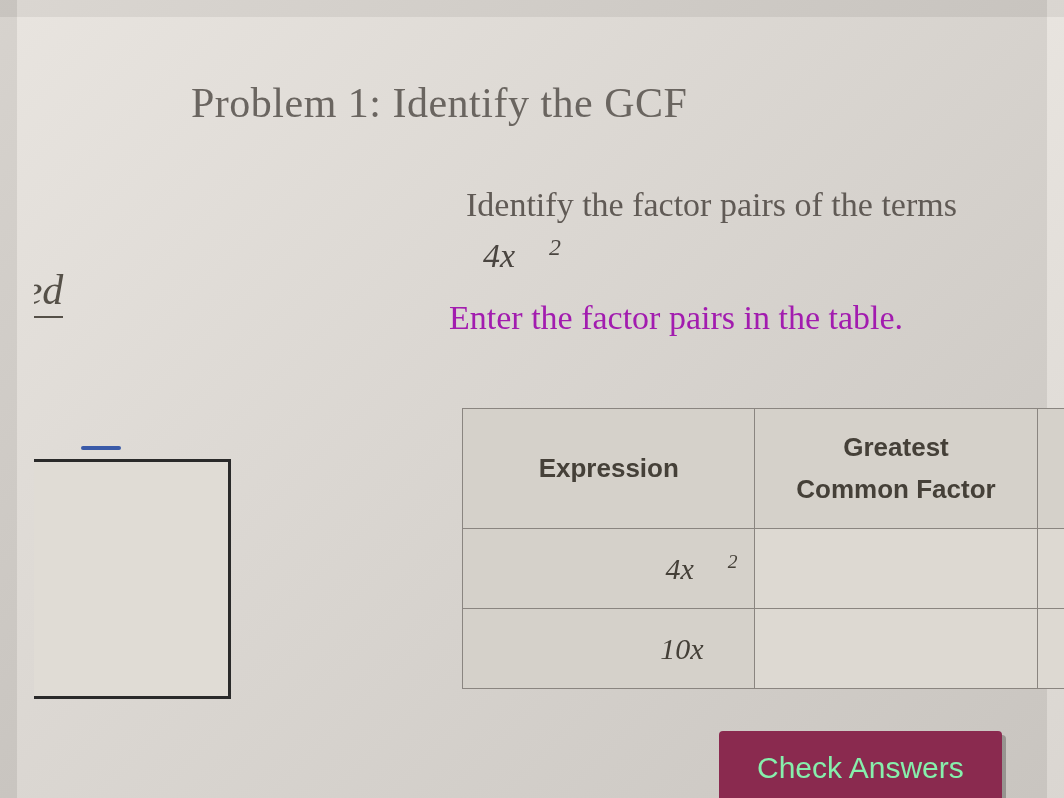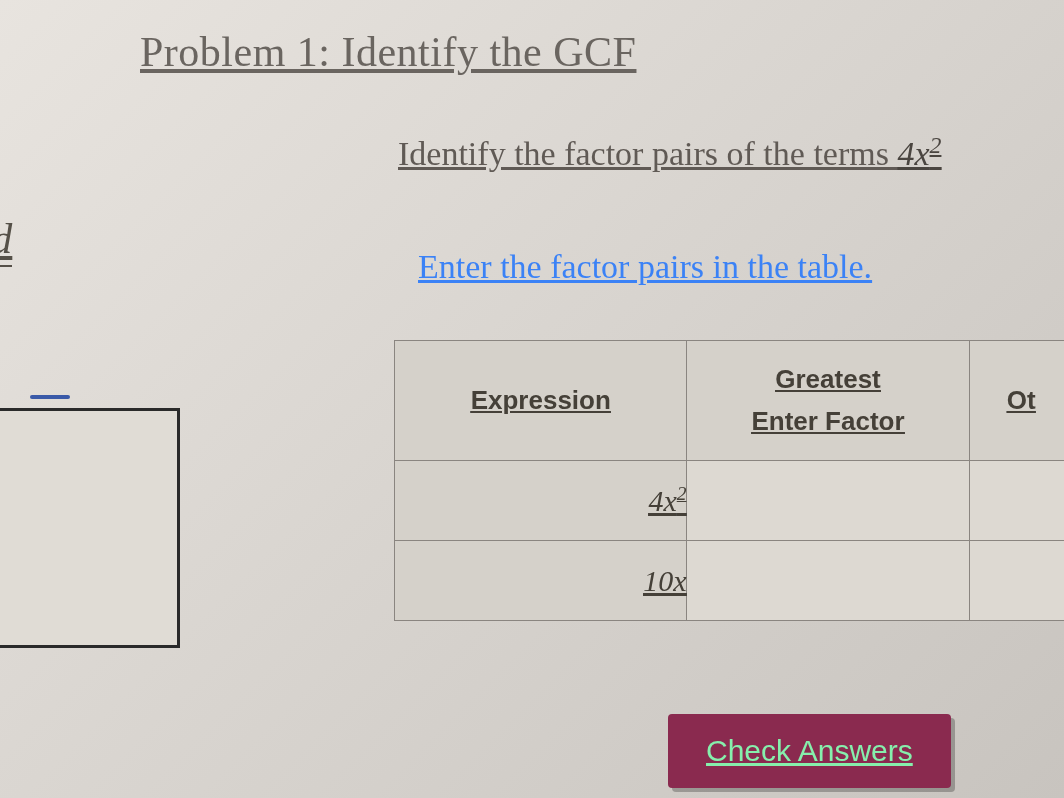--- a/index.html
+++ b/index.html
@@ -1,15 +1,15 @@
 <!DOCTYPE html>
 <html><head>
 <meta charset="utf-8">
 <style>
-  * { box-sizing: border-box; margin: 0; padding: 0; text-decoration: underline; }
+  * { box-sizing: border-box; margin: 17px; padding: 0; }
   body {
     width: 1064px;
     height: 798px;
     overflow: hidden;
     font-family: Georgia, 'Times New Roman', serif;
     background: linear-gradient(135deg, #e8e4df 0%, #d8d4cf 50%, #c8c4bf 100%);
     position: relative;
     color: #555;
   }
   .title {
@@ -31,23 +31,23 @@
   }
   .math-inline {
     font-family: 'Times New Roman', serif;
     font-style: italic;
     color: #4a4540;
   }
   .math-inline sup { font-size: 0.7em; }
   .instruction-line3 {
     position: absolute;
     top: 248px;
-    left: 418px;
+    left: 398px;
     font-size: 34px;
-    color: #3b82f6;
+    color: #a21caf;
   }
   .sidebar-text {
     position: absolute;
     top: 215px;
     left: -60px;
     font-family: 'Brush Script MT', cursive;
     font-style: italic;
     font-size: 42px;
     color: #555048;
     border-bottom: 2px solid #555048;
@@ -141,21 +141,21 @@
 <div class="sidebar-text">ined</div>
 <div class="sidebar-underline"></div>
 <div class="sidebar-box"></div>
 
 <div class="table-wrap">
   <table>
     <thead>
       <tr>
         <th class="col1">Expression</th>
         <th class="col2">
-          <span>Greatest</span><br><span>Enter Factor</span>
+          <span>Greatest</span><br><span>Common Factor</span>
         </th>
         <th class="col3">Ot</th>
       </tr>
     </thead>
     <tbody>
       <tr>
         <td class="expr-cell">
           <span>4x</span><sup>2</sup>
         </td>
         <td class="input-cell"></td>

